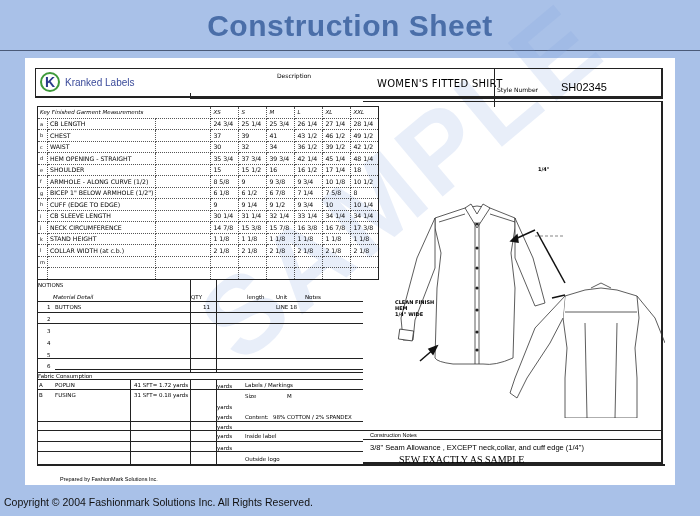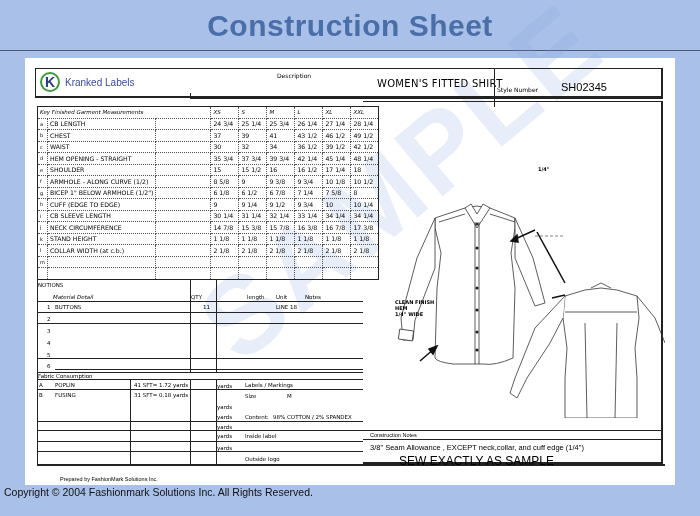--- a/index.html
+++ b/index.html
@@ -35,27 +35,27 @@
   table.meas .sz { width: 28px; }
   table.meas { border: 1px solid #222; }
   .v-line { position: absolute; width: 1px; background: #222; }
   .h-line { position: absolute; height: 1px; background: #222; }
 
   .txt { position: absolute; font-family: "DejaVu Sans", sans-serif; font-size: 5.5px; white-space: nowrap; }
   .txt.it { font-style: italic; }
 
   .notes-title { position: absolute; left: 345px; top: 374px; font-size: 5.5px; font-family: "Liberation Sans", sans-serif; }
   .notes-line1 { position: absolute; left: 345px; top: 385px; font-size: 7.5px; font-family: "Liberation Sans", sans-serif; }
-  .notes-line2 { position: absolute; left: 345px; top: 396px; font-size: 12px; font-family: Liberation Sans, sans-serif; padding-left: 29px; }
+  .notes-line2 { position: absolute; left: 345px; top: 396px; font-size: 10px; font-family: Liberation Serif, serif; padding-left: 29px; }
 
   .prepared { position: absolute; left: 35px; top: 418px; font-size: 5.5px; font-family: "Liberation Sans", sans-serif; }
 
   .watermark { position: absolute; left: 150px; top: 230px; font-size: 110px; font-weight: bold; color: rgba(130,160,220,0.18); transform: rotate(-40deg); transform-origin: left top; font-family: "Liberation Sans", sans-serif; pointer-events: none; letter-spacing: 4px; }
 
-  .copyright { position: absolute; left: 4px; top: 486px; font-size: 10.5px; color: #111; }
+  .copyright { position: absolute; left: 4px; top: 496px; font-size: 10.5px; color: #111; }
 
   .sketch { position: absolute; left: 340px; top: 60px; }
   .annot { position: absolute; font-size: 5px; font-family: "DejaVu Sans", sans-serif; font-weight: bold; line-height: 6px; }
 </style>
 </head>
 <body>
 
 <div class="title-bar">
   <h1>Construction Sheet</h1>
 </div>

